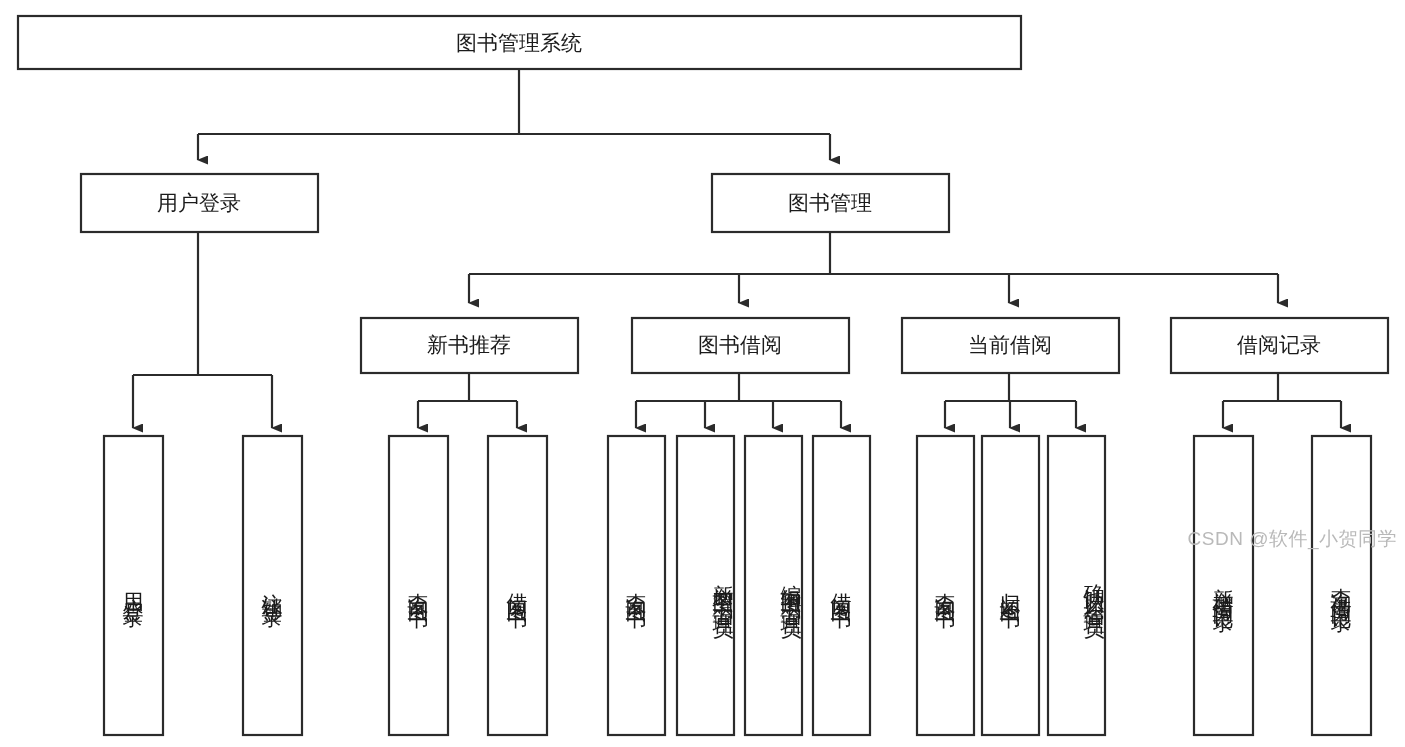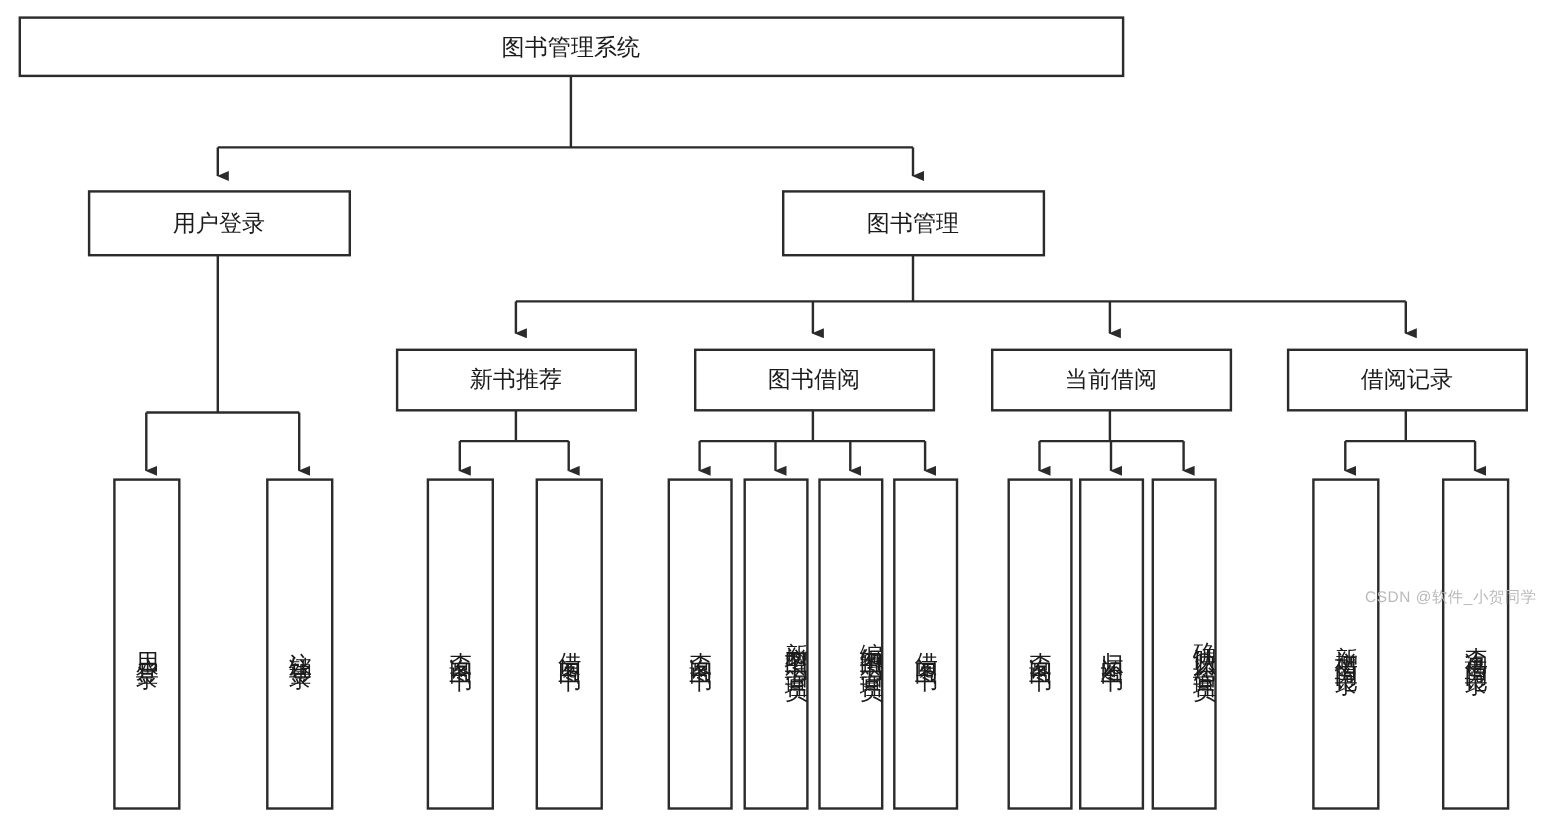--- a/index.html
+++ b/index.html
@@ -29,21 +29,21 @@
     display:flex;
     align-items:center;
     justify-content:center;
     white-space:nowrap;
     pointer-events:none;
   }
   .watermark{
     position:absolute;
     right:8px;bottom:4px;
     font-family:"Liberation Sans","DejaVu Sans",sans-serif;
-    font-size:14px;
+    font-size:19px;
     color:#b9b9b9;
     letter-spacing:0.5px;
     white-space:nowrap;
   }
 </style>
 </head>
 <body>
 
 <div id="stage">
 

